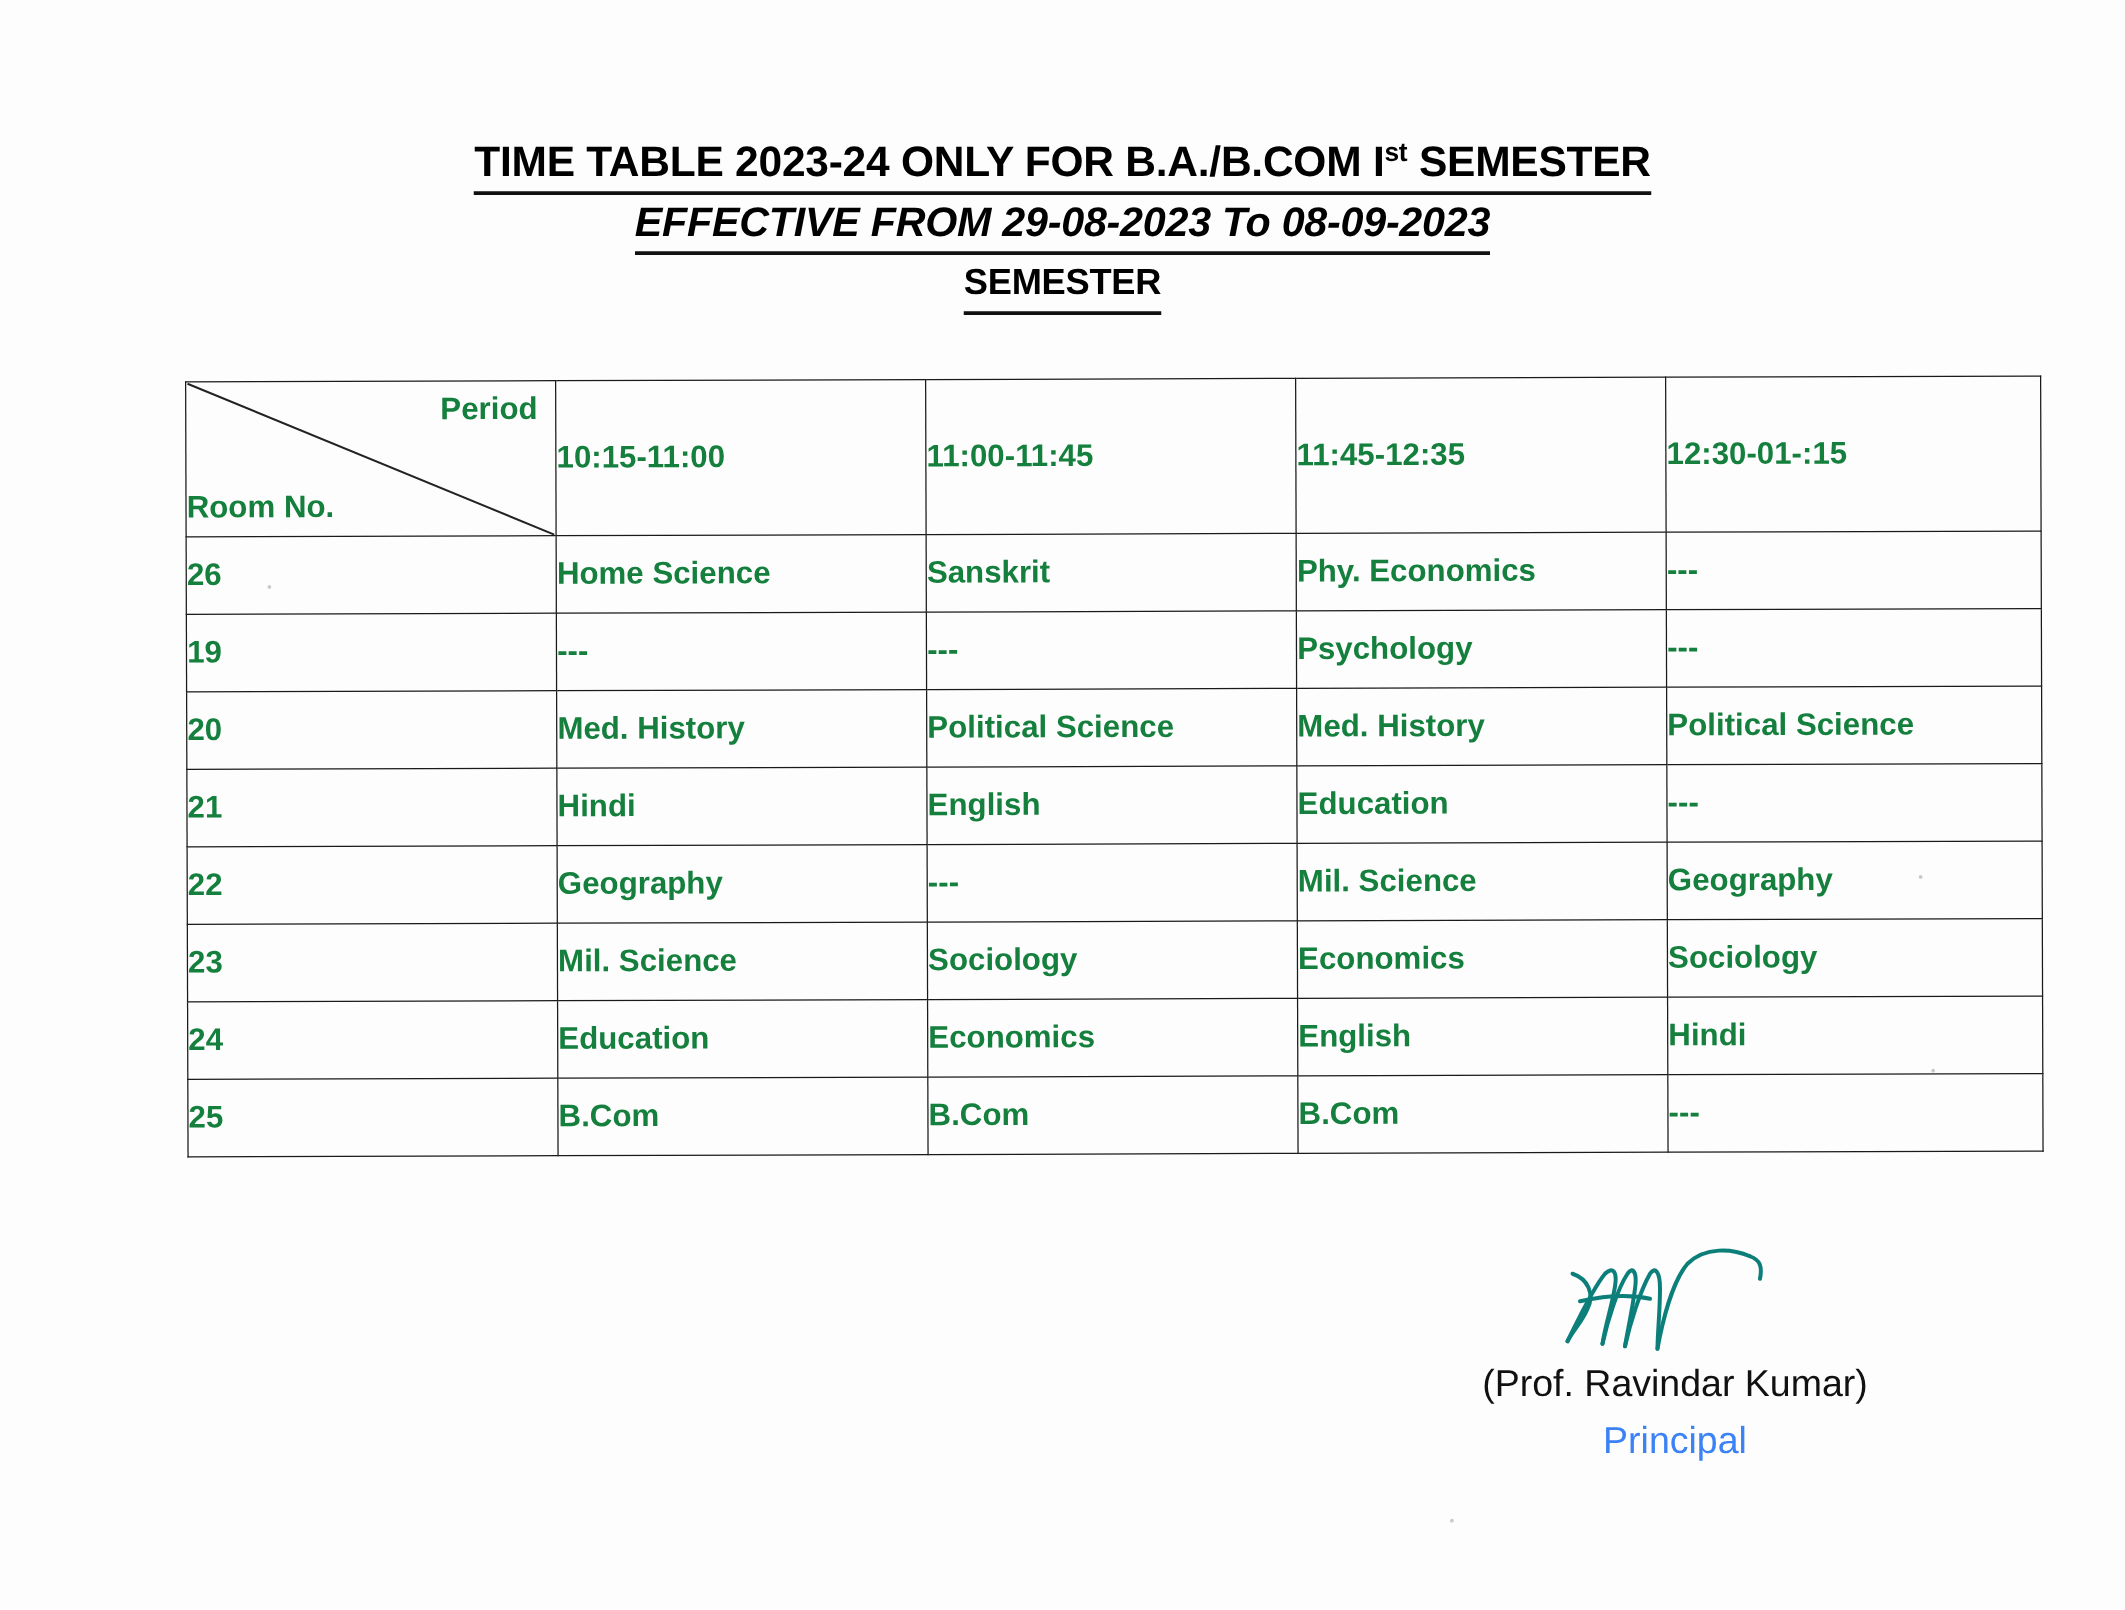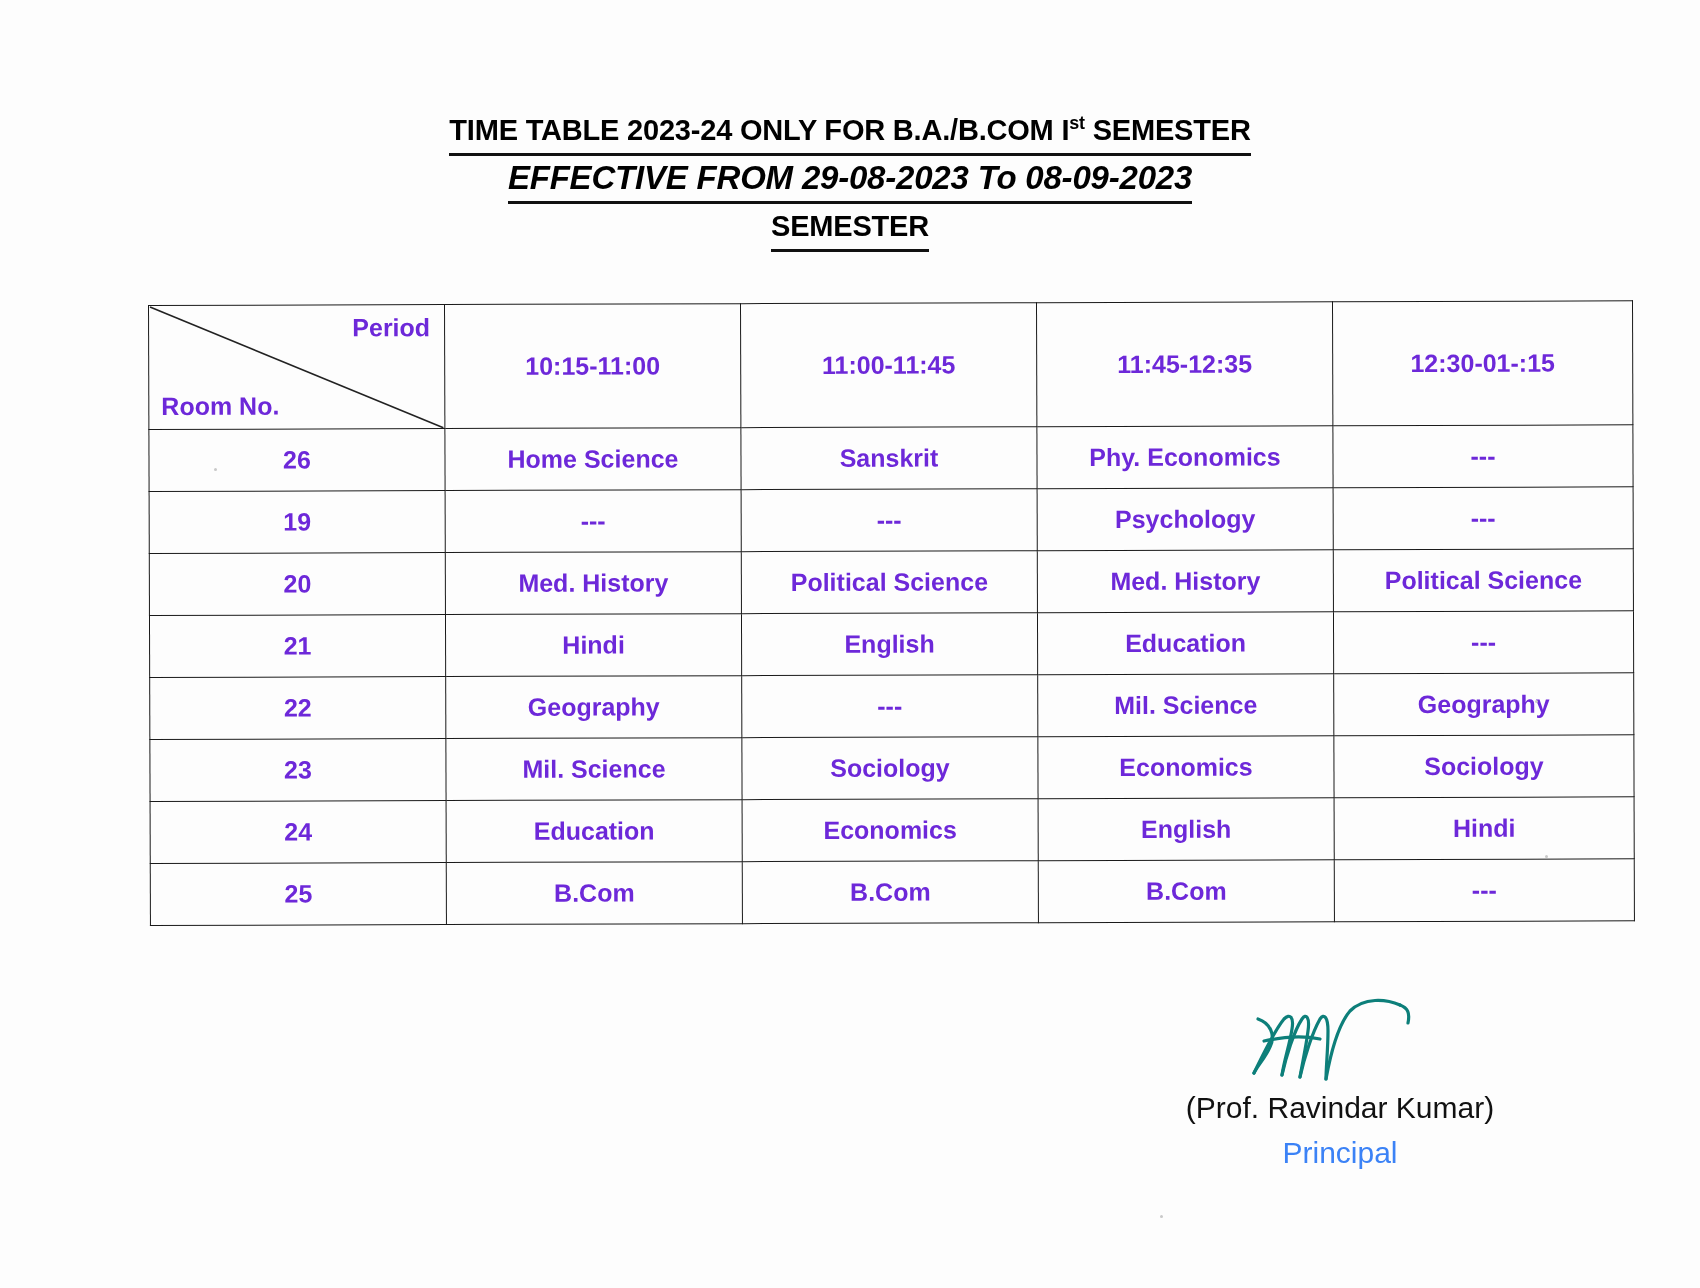--- a/index.html
+++ b/index.html
@@ -35,21 +35,21 @@
     font-size: 30px;
     line-height: 44px;
     letter-spacing: -0.2px;
     white-space: nowrap;
   }
   .title-line > span.u {
     display: inline-block;
     border-bottom: 3px solid #111;
     padding-bottom: 1px;
   }
-  .title-line.l1 { font-size: 29px; }
+  .title-line.l1 { font-size: 34px; }
   .title-line.l2 { font-size: 33px; font-style: italic; }
   .title-line.l3 { font-size: 29px; }
 
   sup.ord { font-size: 0.62em; vertical-align: super; line-height: 0; }
 
   
   .tt-wrap {
     position: absolute;
     left: 148px;
     top: 305px;
@@ -58,24 +58,24 @@
 
   table.tt {
     border-collapse: collapse;
     width: 1484px;
     table-layout: fixed;
   }
 
   table.tt td, table.tt th {
     border: 1.6px solid #1a1a1a;
     font-weight: bold;
-    text-align: center;
+    text-align: left;
     vertical-align: middle;
     font-size: 25px;
-    color: #6d28d9;
+    color: #15803d;
     padding: 0;
   }
 
   col.c-room   { width: 296px; }
   col.c-p1     { width: 296px; }
   col.c-p2     { width: 296px; }
   col.c-p3     { width: 296px; }
   col.c-p4     { width: 300px; }
 
   
@@ -92,21 +92,21 @@
   }
   th.corner .lbl-period {
     position: absolute;
     top: 8px;
     right: 14px;
     font-size: 25px;
     font-weight: bold;
   }
   th.corner .lbl-room {
     position: absolute;
-    left: 12px;
+    left: 0;
     bottom: 8px;
     font-size: 25px;
     font-weight: bold;
   }
 
   th.period-head {
     height: 124px;
     font-size: 26px;
     vertical-align: top;
     padding-top: 18px;

